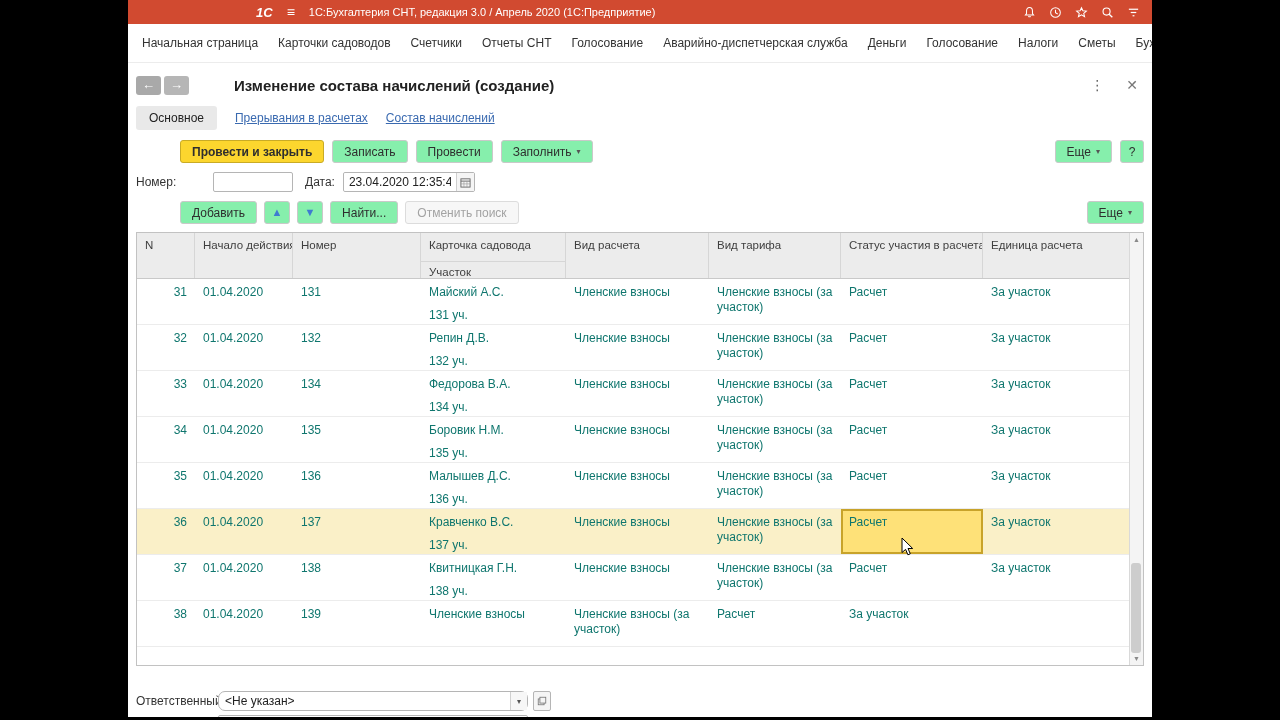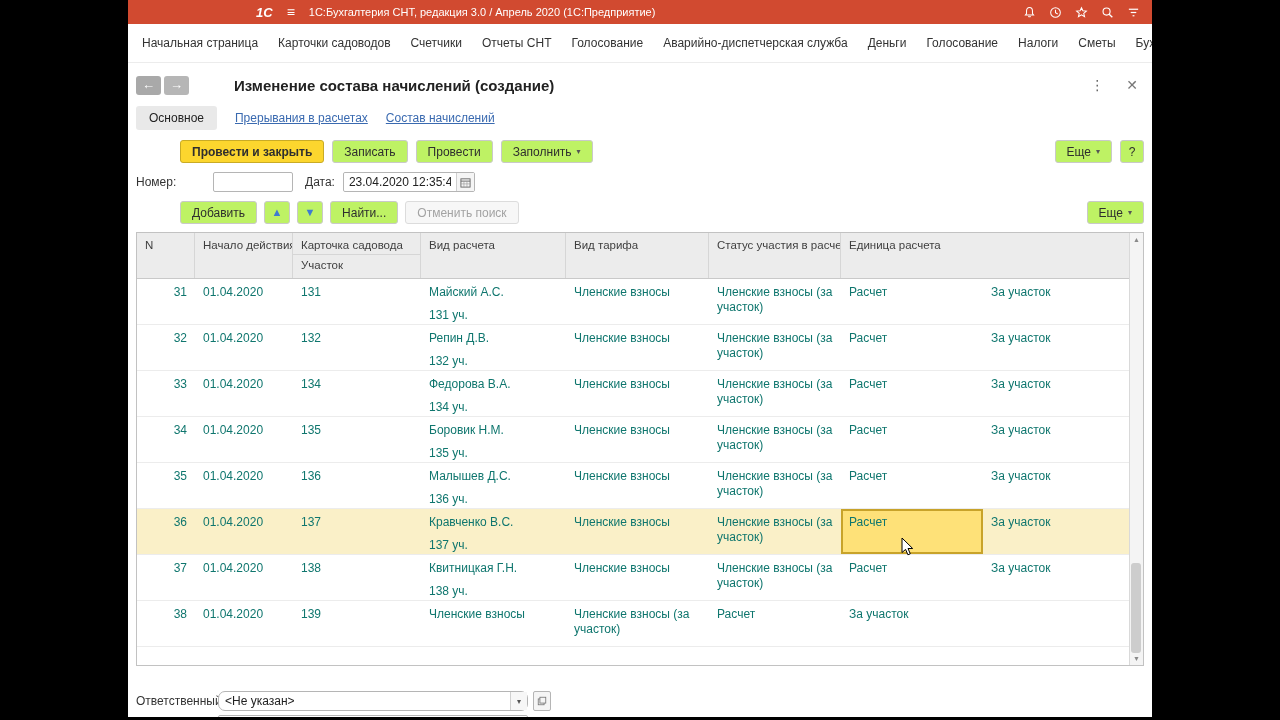--- a/index.html
+++ b/index.html
@@ -32,21 +32,21 @@
   .close-x { color:#777; font-size:14px; margin-right:6px; cursor:pointer; }
 
   
   .tabs-row { display:flex; align-items:center; margin:6px 8px 0 8px; gap:18px; height:26px; }
   .tab-chip { background:#e9e9e9; border-radius:3px; padding:5px 13px; font-size:12px; color:#222; cursor:pointer; }
   .tab-link { color:#3a6ab0; text-decoration:underline; font-size:12px; cursor:pointer; }
 
   
   .toolbar, .table-toolbar { display:flex; align-items:center; margin:9px 8px 0 8px; gap:8px;padding-left:44px; }
   .table-toolbar { margin-top:8px; gap:7px; }
-  .btn { display:inline-flex; align-items:center; gap:5px; height:23px; padding:0 11px; background:#bef264;
+  .btn { display:inline-flex; align-items:center; gap:5px; height:23px; padding:0 11px; background:#86efac;
          border:1px solid #c9c9c9; border-radius:3px; font-size:12px; color:#2e2e2e; cursor:pointer; font-family:inherit; white-space:nowrap; }
   .btn-yellow { background:#fcd62e; border-color:#c9ab25; font-weight:bold; }
   .btn .caret { font-size:8px; color:#555; }
   .btn-square { width:24px; justify-content:center; padding:0; }
   .btn-icon { width:26px; justify-content:center; padding:0; }
   .arrow-blue { color:#3f7bd1; font-size:11px; line-height:1; }
   .btn-disabled { color:#a3a3a3; background:#f7f7f7; border-color:#dcdcdc; cursor:default; }
 
   
   .fields-row { display:flex; align-items:center; margin:8px 8px 0 8px; font-size:12px; color:#333; height:22px; }
@@ -59,21 +59,21 @@
   .cal-btn { width:18px; border:none; border-left:1px solid #cfcfcf; background:#f5f5f5; display:flex; align-items:center; justify-content:center; cursor:pointer; padding:0; }
 
   
   .table-wrap { margin:8px 8px 0 8px; height:434px; border:1px solid #c2c2c2; display:flex; background:#fff; box-sizing:border-box; }
   .table-main { flex:1; overflow:hidden; }
   .thead, .trow { display:grid; grid-template-columns:58px 98px 128px 145px 143px 132px 142px 1fr; }
   .thead { background:#ececec; border-bottom:1px solid #c9c9c9; height:46px; font-size:11.5px; color:#3f3f3f; box-sizing:border-box; }
   .th { padding:6px 8px 0 8px; border-right:1px solid #d6d6d6; overflow:hidden; white-space:nowrap; box-sizing:border-box; }
   .th-last { border-right:none; }
   .th-card { padding:0; display:flex; flex-direction:column; }
-  .th-card-top { padding:6px 8px 3px 8px; border-bottom:1px solid #d6d6d6; }
+  .th-card-top { padding:6px 8px 10px 8px; border-bottom:1px solid #d6d6d6; }
   .th-card-bottom { padding:4px 8px 0 8px; }
   .trow { border-bottom:1px solid #ececec; height:46px; font-size:12px; color:#0f766e; box-sizing:border-box; }
   .td { padding:6px 8px 0 8px; line-height:15px; overflow:hidden; }
   .td-n { text-align:right; }
   .td-card .plot { margin-top:8px; }
   .td-tariff { white-space:normal; }
   .trow.selected { background:#faf0c8; }
   .trow.selected .td-status { box-shadow: inset 0 0 0 2px #c8a32a; background:#fee178; }
 
   
@@ -248,20 +248,21 @@
         <span>Еще</span>
         <span class="caret">▾</span>
       </button>
   </div>
 
   <div class="table-wrap">
     <div class="table-main">
       <div class="thead">
         <div class="th th-n">N</div>
         <div class="th">Начало действия</div>
+        <div class="th">Номер</div>
         <div class="th th-card">
           <div class="th-card-top">Карточка садовода</div>
           <div class="th-card-bottom">Участок</div>
         </div>
         <div class="th">Вид расчета</div>
         <div class="th">Вид тарифа</div>
         <div class="th">Статус участия в расчетах</div>
         <div class="th th-last">Единица расчета</div>
       </div>
       <div class="tbody">

